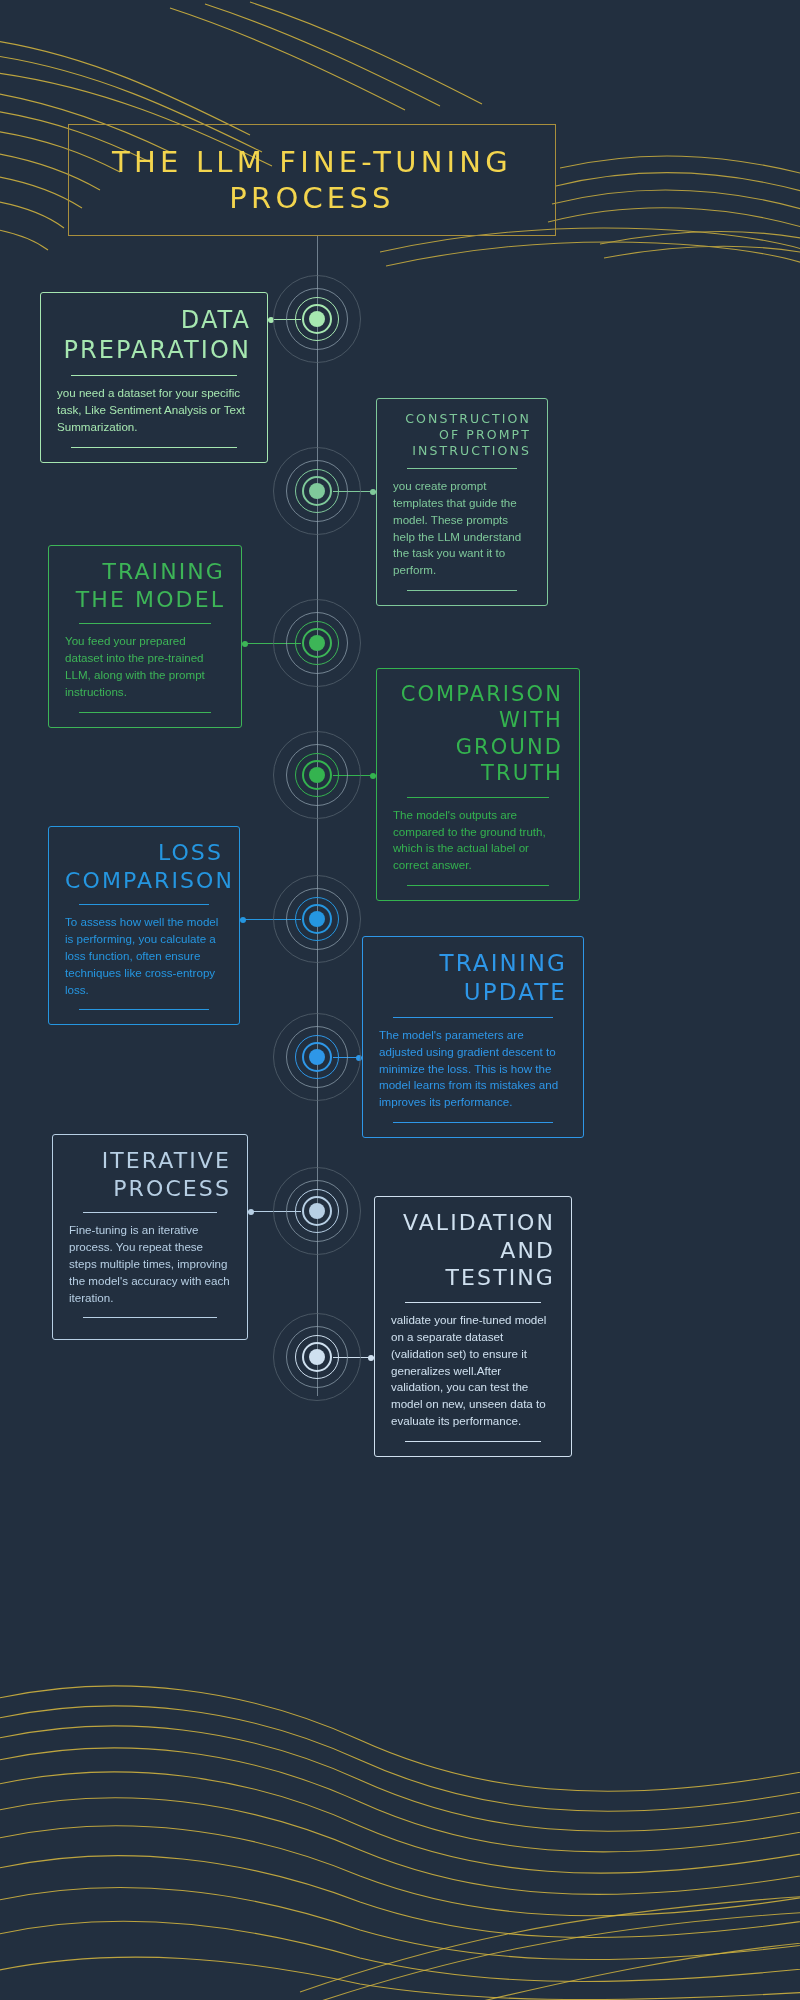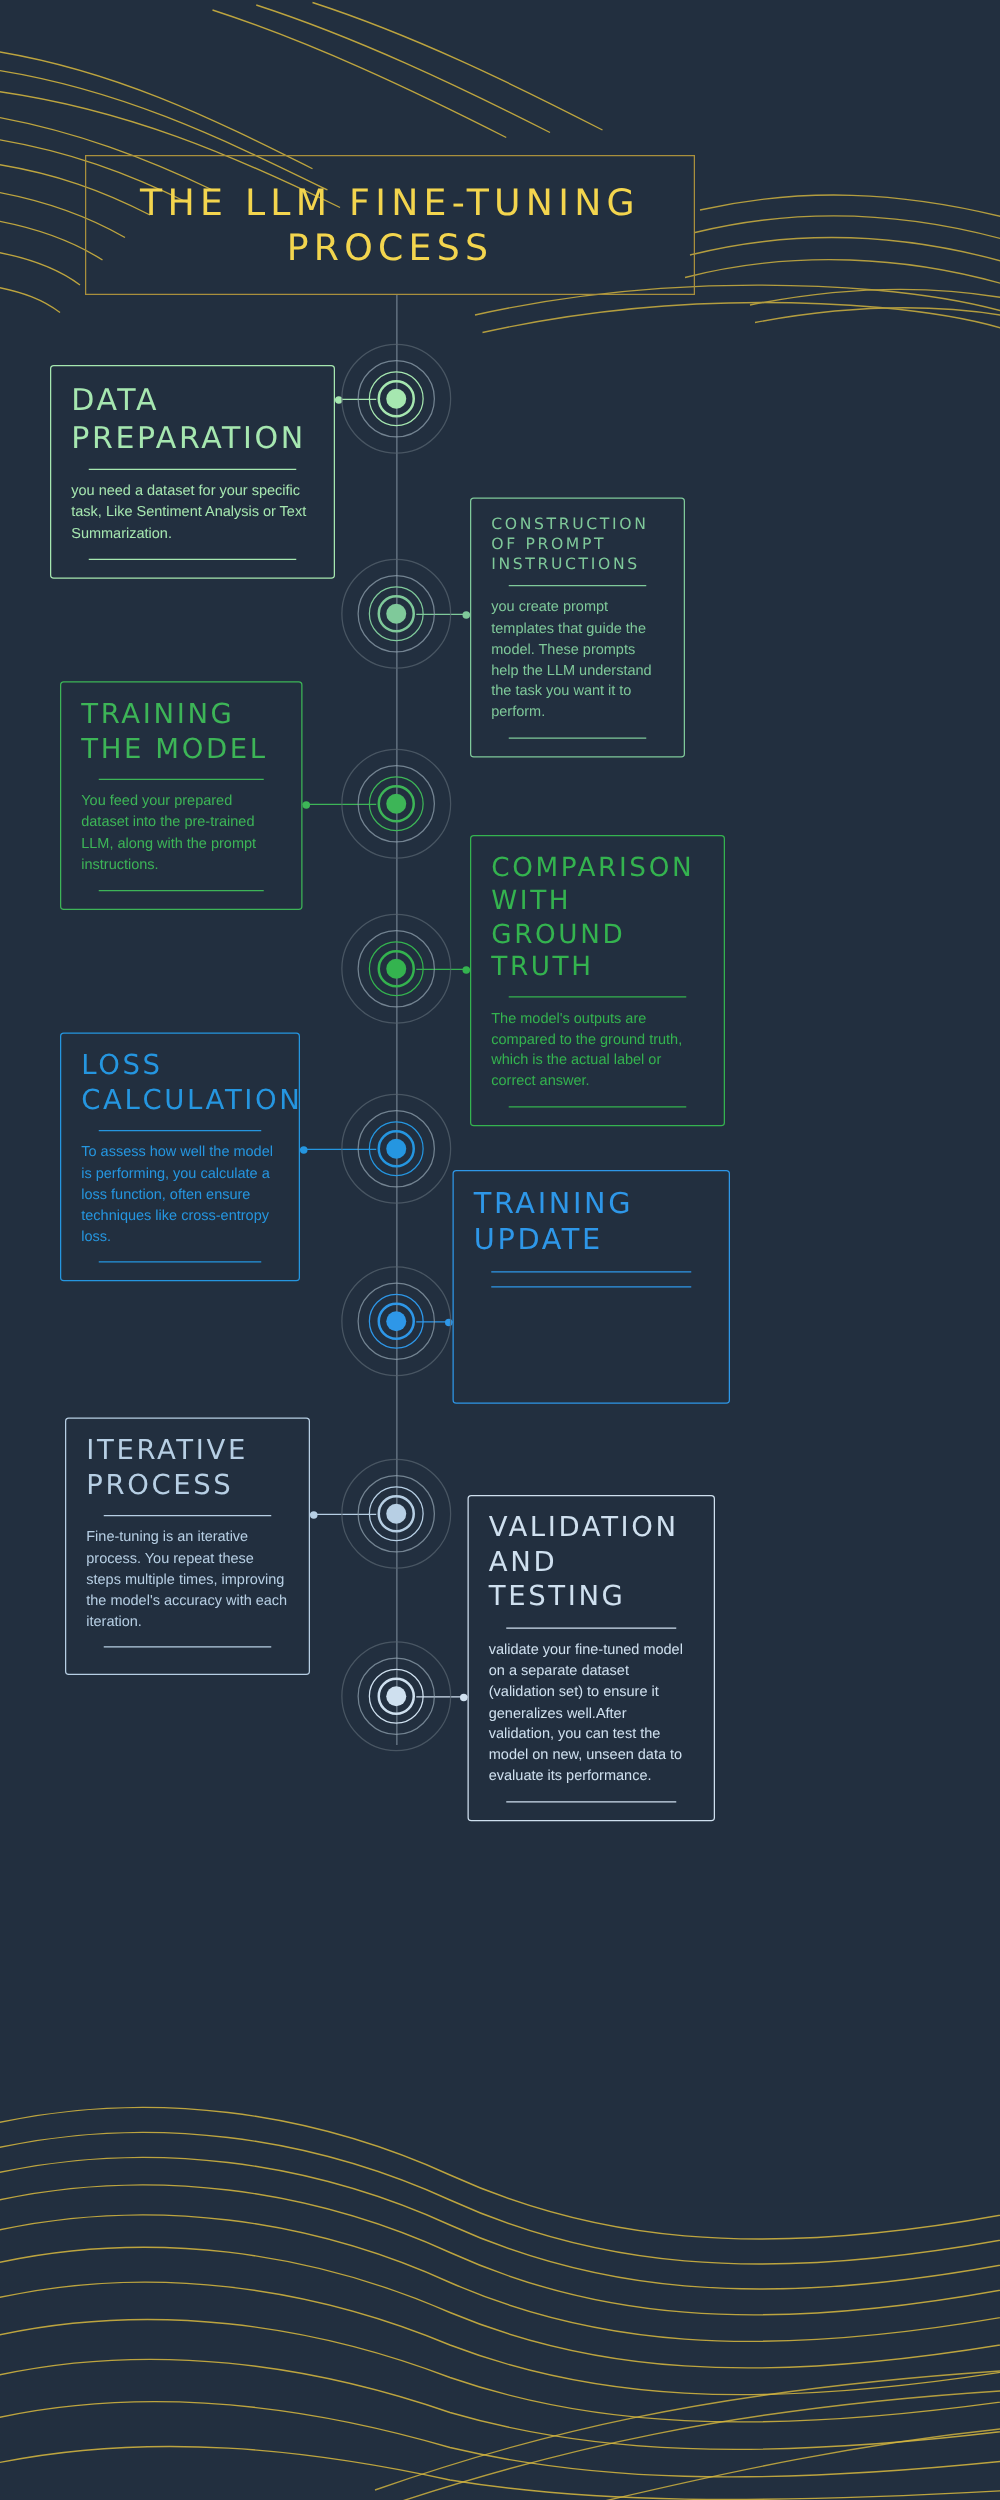--- a/index.html
+++ b/index.html
@@ -31,21 +31,21 @@
   .node i{ position:absolute; border-radius:50%; left:50%; top:50%; transform:translate(-50%,-50%); border-style:solid; border-width:1px; }
   .node .r4{ width:88px; height:88px; }
   .node .r3{ width:62px; height:62px; }
   .node .r2{ width:44px; height:44px; }
   .node .r1{ width:30px; height:30px; border-width:2px; }
   .node .dot{ width:16px; height:16px; border:none; }
 
   
   .card{ position:absolute; z-index:4; border:1px solid; border-radius:3px; padding:12px 16px; }
   .card h3{
-    text-align:left; font-weight:400;
+    text-align:right; font-weight:400;
     font-family:"DejaVu Sans", sans-serif;
     letter-spacing:2.1px; line-height:1.26; font-size:21px;
   }
   .card .rule{ height:1px; margin:10px 14px 9px; }
   .card p{
     text-align:left; font-size:11.6px; line-height:1.45;
     font-family:"Liberation Sans", sans-serif;
   }
   .card .rule2{ height:1px; margin:11px 14px 2px; }
 
@@ -172,38 +172,39 @@
       <i class="r4" style="border-color: rgb(85, 99, 111); opacity: 0.75;"></i>
       <i class="r3" style="border-color: rgb(143, 160, 173); opacity: 0.75;"></i>
       <i class="r2" style="border-color: rgb(52, 179, 79);"></i>
       <i class="r1" style="border-color: rgb(52, 179, 79);"></i>
       <i class="dot" style="background: rgb(52, 179, 79);"></i>
     </div>
     <div class="conn" style="background: rgb(52, 179, 79); top: 775px; left: 333px; width: 43px;">
       <span class="pt" style="background: rgb(52, 179, 79); left: 37px;"></span>
     </div>
     <div class="card" style="left: 48px; top: 826px; width: 192px; min-height: 196px; border-color: rgb(37, 150, 224);">
-      <h3 style="color: rgb(37, 150, 224); font-size: 22px;">LOSS CALCULATION</h3>
+      <h3 style="color: rgb(37, 150, 224); font-size: 22px;">LOSS COMPARISON</h3>
       <div class="rule" style="background: rgb(37, 150, 224);"></div>
       <p style="color: rgb(37, 150, 224);">To assess how well the model is performing, you calculate a loss function, often ensure techniques like cross-entropy loss.</p>
       <div class="rule2" style="background: rgb(37, 150, 224);"></div>
     </div>
     <div class="node" style="left: 272px; top: 874px;">
       <i class="r4" style="border-color: rgb(85, 99, 111); opacity: 0.75;"></i>
       <i class="r3" style="border-color: rgb(143, 160, 173); opacity: 0.75;"></i>
       <i class="r2" style="border-color: rgb(37, 150, 224);"></i>
       <i class="r1" style="border-color: rgb(37, 150, 224);"></i>
       <i class="dot" style="background: rgb(37, 150, 224);"></i>
     </div>
     <div class="conn" style="background: rgb(37, 150, 224); top: 919px; left: 240px; width: 61px;">
       <span class="pt" style="background: rgb(37, 150, 224); left: 0px;"></span>
     </div>
     <div class="card" style="left: 362px; top: 936px; width: 222px; min-height: 187px; border-color: rgb(46, 151, 232);">
       <h3 style="color: rgb(46, 151, 232); font-size: 23px;">TRAINING UPDATE</h3>
       <div class="rule" style="background: rgb(46, 151, 232);"></div>
+      <p style="color: rgb(46, 151, 232);">The model's parameters are adjusted using gradient descent to minimize the loss.  This is how the model learns from its mistakes and improves its performance.</p>
       <div class="rule2" style="background: rgb(46, 151, 232);"></div>
     </div>
     <div class="node" style="left: 272px; top: 1012px;">
       <i class="r4" style="border-color: rgb(85, 99, 111); opacity: 0.75;"></i>
       <i class="r3" style="border-color: rgb(143, 160, 173); opacity: 0.75;"></i>
       <i class="r2" style="border-color: rgb(46, 151, 232);"></i>
       <i class="r1" style="border-color: rgb(46, 151, 232);"></i>
       <i class="dot" style="background: rgb(46, 151, 232);"></i>
     </div>
     <div class="conn" style="background: rgb(46, 151, 232); top: 1057px; left: 333px; width: 29px;">

